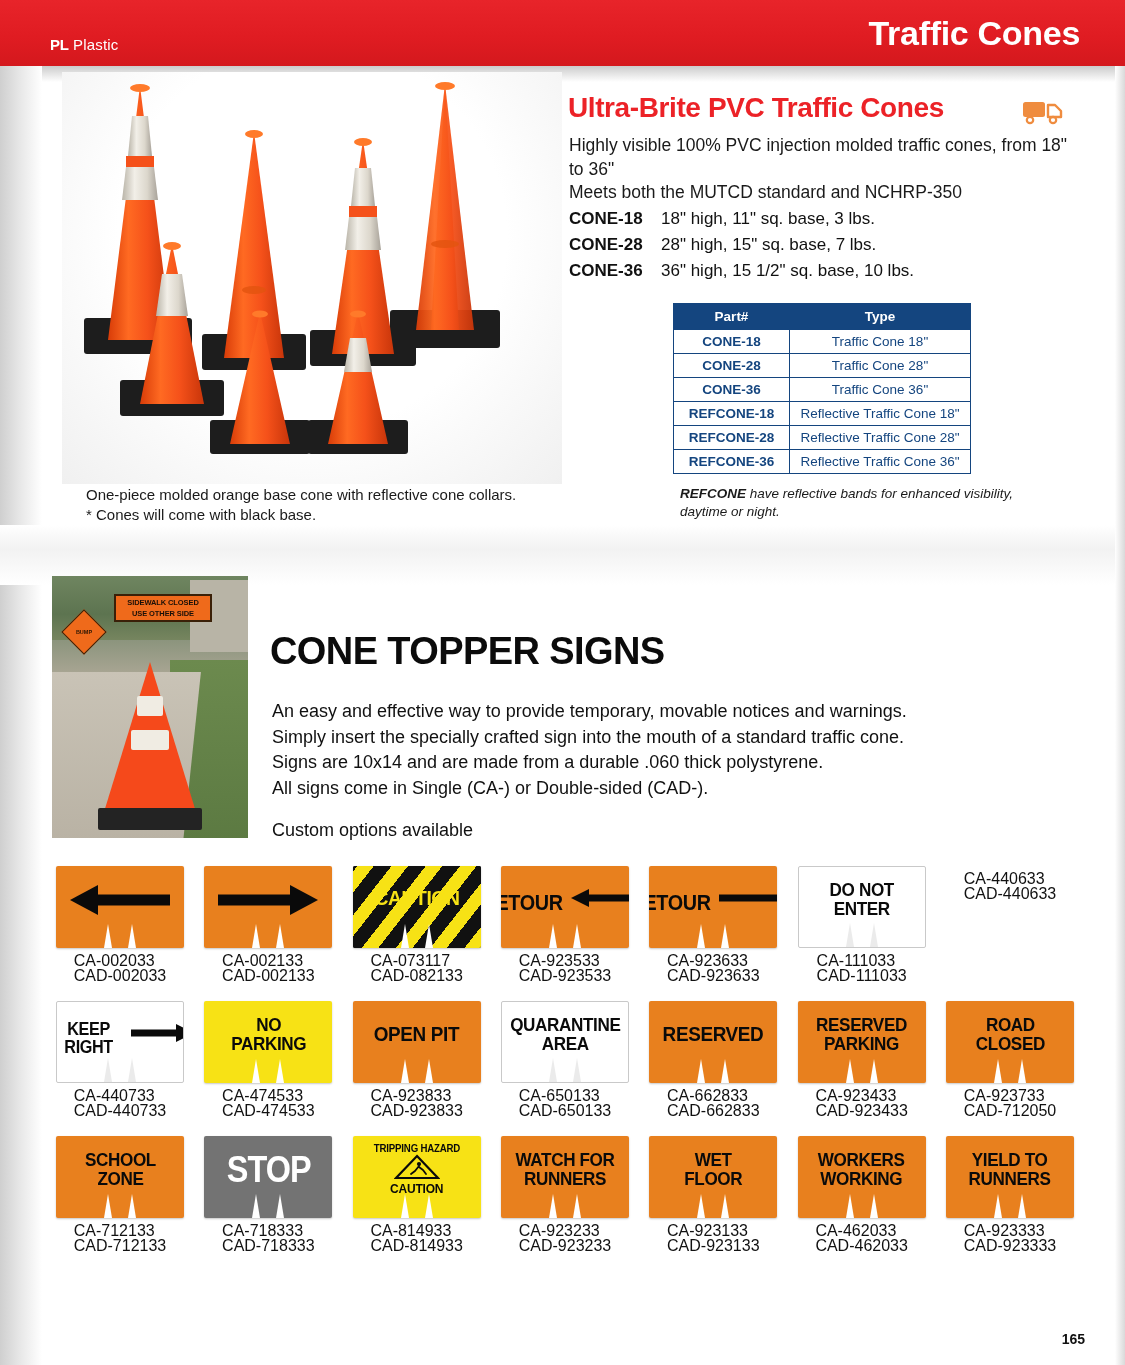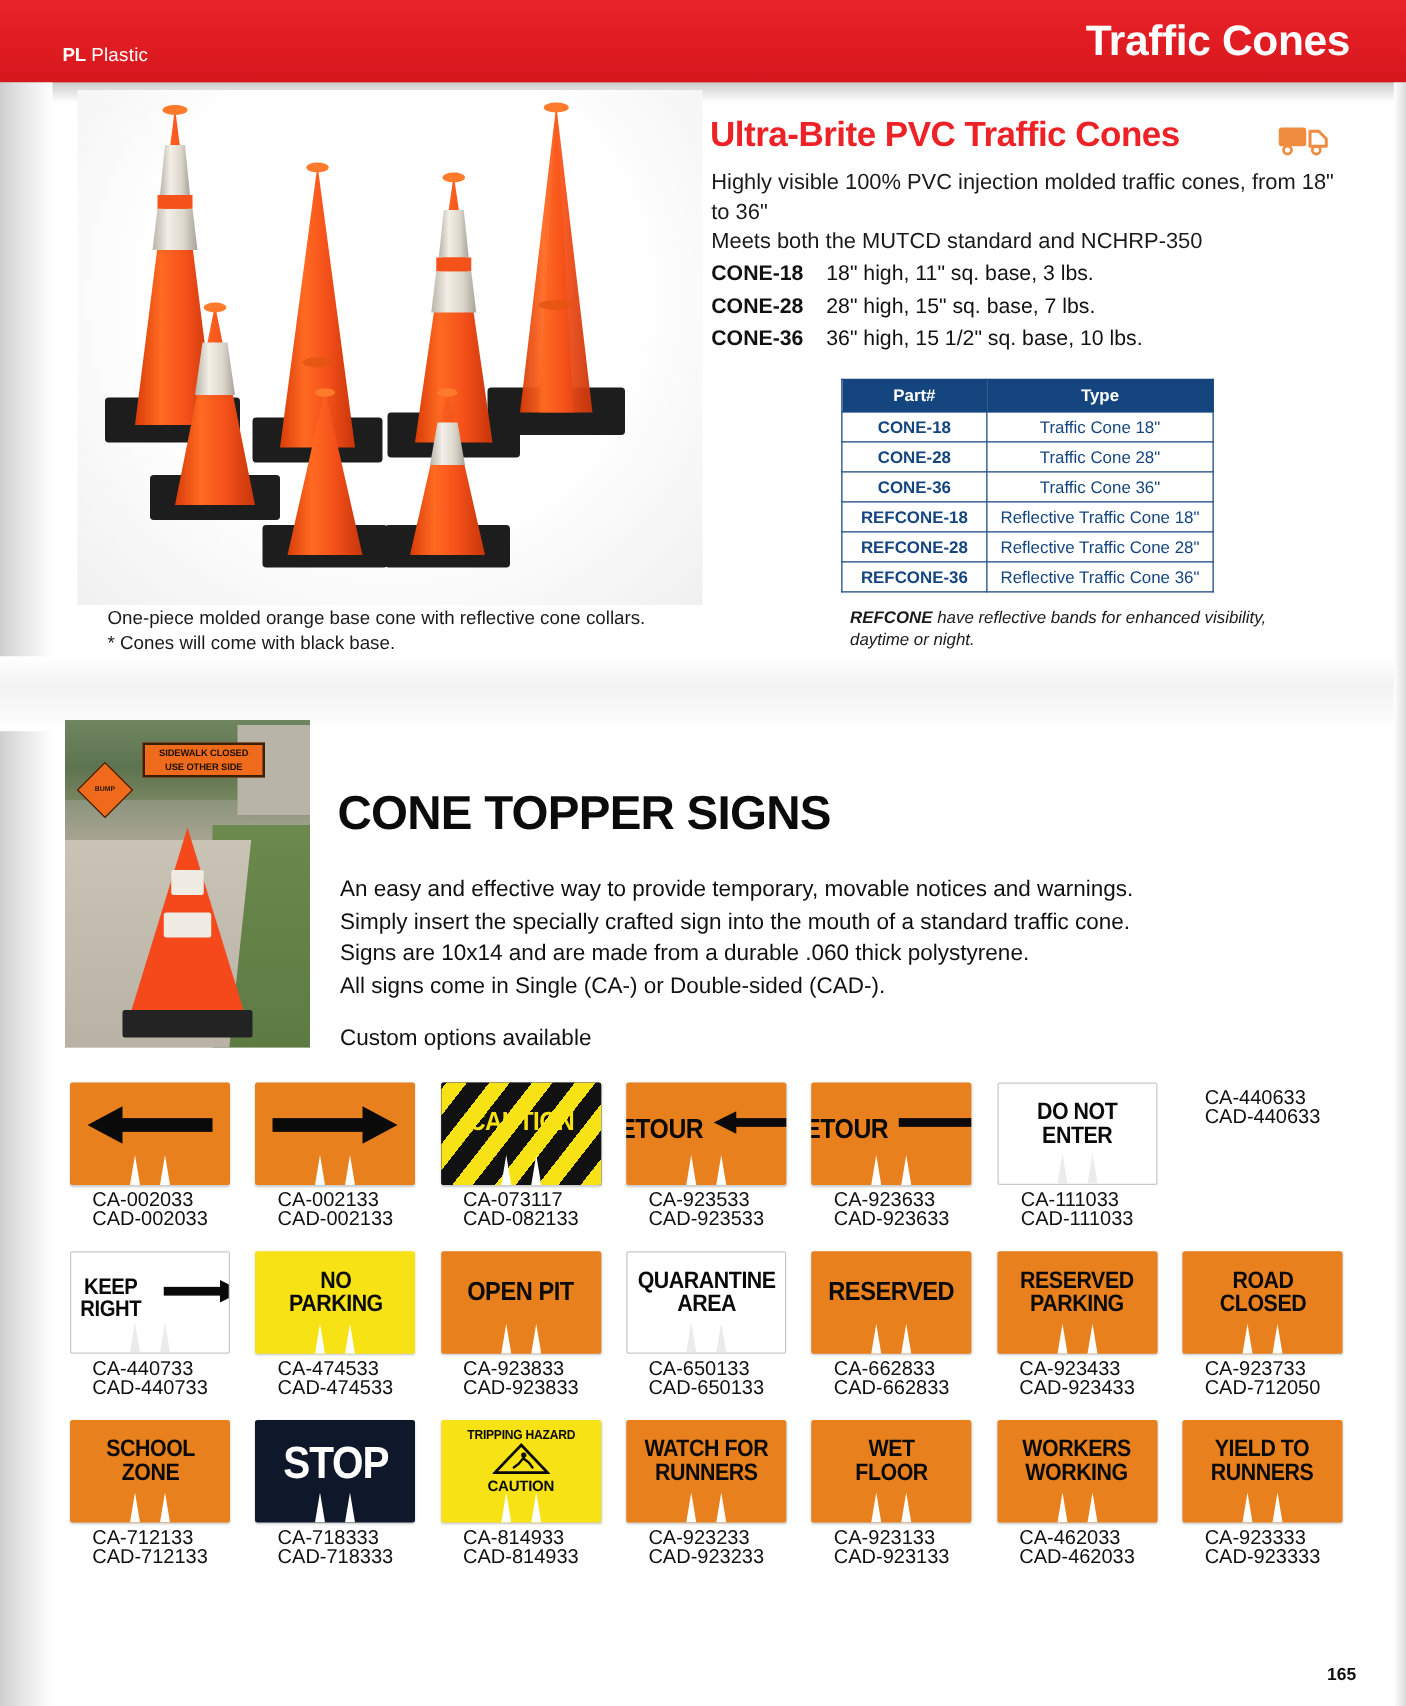--- a/index.html
+++ b/index.html
@@ -267,21 +267,21 @@
     position: relative;
     overflow: hidden;
     display: flex;
     align-items: center;
     justify-content: center;
     box-shadow: 0 1px 2px rgba(0,0,0,.22);
   }
   .sign-tile.orange { background: #e8801e; }
   .sign-tile.white  { background: #ffffff; border: 1px solid #c9c9c9; box-shadow:none; }
   .sign-tile.yellow { background: #f7e215; }
-  .sign-tile.red    { background: #0f172a; }
+  .sign-tile.red    { background: #737373; }
   .sign-tile.caution{ background: #111111; }
 
   .sign-text {
     position: relative;
     z-index: 3;
     text-align: center;
     font-weight: bold;
     line-height: 1.02;
     letter-spacing: -0.4px;
     color: #0a0a0a;

